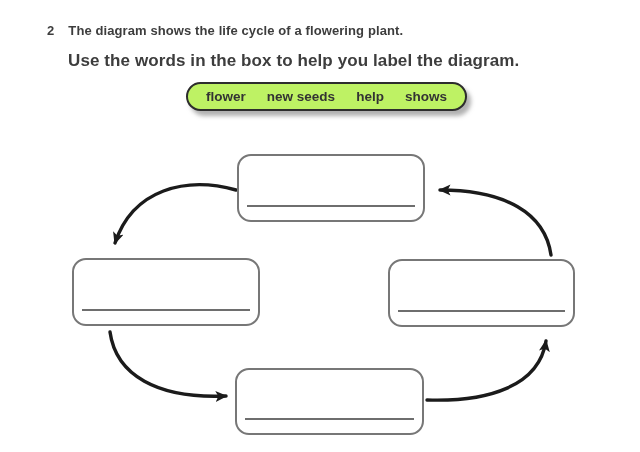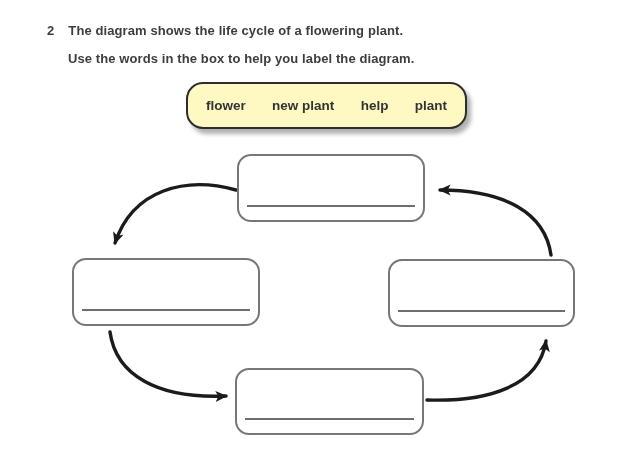--- a/index.html
+++ b/index.html
@@ -21,35 +21,35 @@
     gap: 14px;
     font-size: 13px;
     font-weight: 600;
     color: #3d3d3d;
     letter-spacing: 0.1px;
   }
   .q-line2 {
     position: absolute;
     top: 51px;
     left: 68px;
-    font-size: 13px;
+    font-size: 17px;
     font-weight: 600;
     color: #3d3d3d;
     letter-spacing: 0.1px;
   }
 
   
   .word-bank {
     position: absolute;
     left: 186px;
     top: 82px;
     width: 281px;
-    height: 47px;
+    height: 29px;
     box-sizing: border-box;
-    background: #fef9c3;
+    background: #bef264;
     border: 2.5px solid #2d2d2d;
     border-radius: 17px;
     box-shadow: 4px 5px 4px rgba(125,125,125,0.6);
     display: flex;
     align-items: center;
     justify-content: space-between;
     padding: 0 18px;
     font-size: 13.5px;
     font-weight: 600;
     color: #333333;
@@ -110,23 +110,23 @@
 <div class="page">
 
   <div class="q-row">
     <span class="q-num">2</span>
     <span class="q-text">The diagram shows the life cycle of a flowering plant.</span>
   </div>
   <div class="q-line2">Use the words in the box to help you label the diagram.</div>
 
   <div class="word-bank">
     <span class="word">flower</span>
-    <span class="word">new plant</span>
+    <span class="word">new seeds</span>
     <span class="word">help</span>
-    <span class="word">plant</span>
+    <span class="word">shows</span>
   </div>
 
   <svg class="arrows" viewBox="0 0 640 452" xmlns="http://www.w3.org/2000/svg">
     <defs>
       <marker id="ah" markerUnits="userSpaceOnUse" markerWidth="16" markerHeight="14" refX="10.5" refY="5.5" orient="auto">
         <path d="M0,0 L12,5.5 L0,11 L2.8,5.5 Z" fill="#1b1b1b"></path>
       </marker>
     </defs>
     <path class="shaft" d="M 236 190 C 186 176, 133 189, 115 243" marker-end="url(#ah)"></path>
     <path class="shaft" d="M 110 332 C 116 375, 157 399, 226 396" marker-end="url(#ah)"></path>

